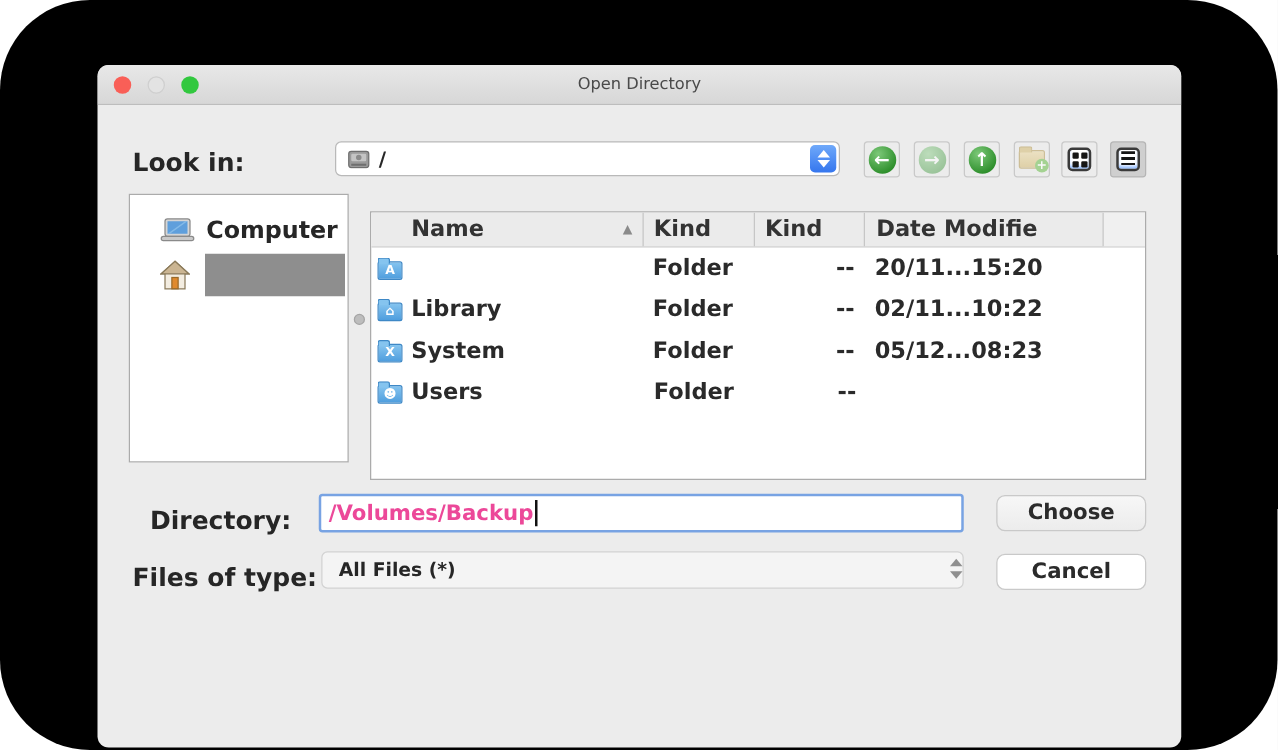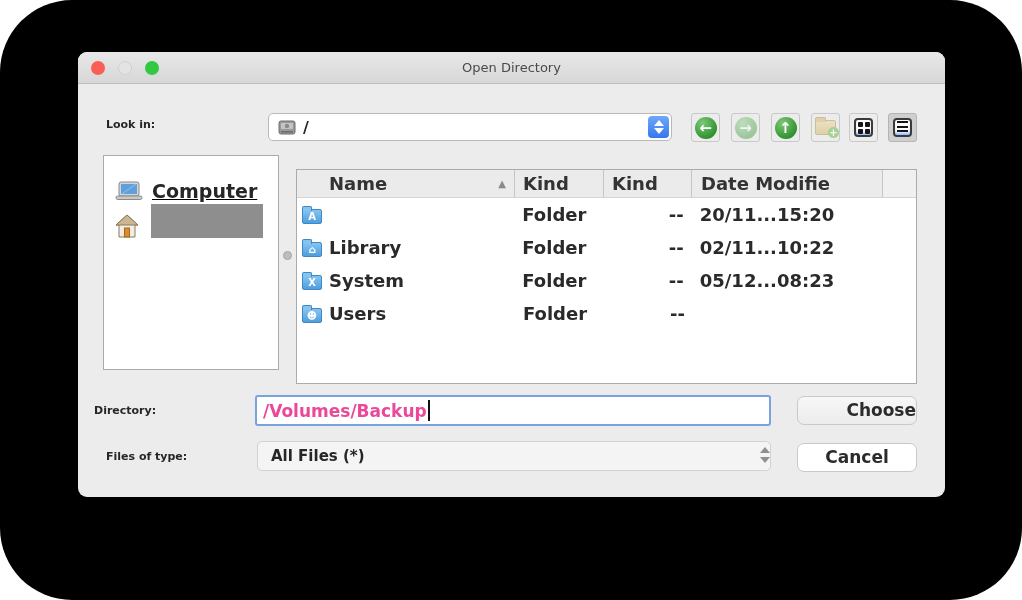--- a/index.html
+++ b/index.html
@@ -1,34 +1,34 @@
 <!DOCTYPE html>
 <html><head>
 <meta charset="utf-8">
 <style>
   * { box-sizing: border-box; margin: 0; padding: 0; }
   html, body { width: 1022px; height: 600px; background: #ffffff; overflow: hidden;
     font-family: "DejaVu Sans", "Liberation Sans", sans-serif; }
   .shadow-blob { position: absolute; inset: 0; background: #000; border-radius: 72px; }
 
-  .window { position: absolute; left: 78px; top: 52px; width: 867px; height: 445px;
+  .window { position: absolute; left: 78px; top: 52px; width: 867px; height: 546px;
     background: #ececec; border-radius: 9px; overflow: hidden;
     box-shadow: 0 0 0 1px rgba(0,0,0,.35); }
 
   
   .titlebar { position: absolute; left: 0; top: 0; right: 0; height: 32px;
     background: linear-gradient(#e8e8e8, #d7d7d7); border-bottom: 1px solid #bdbdbd; }
   .title { text-align: center; line-height: 32px; font-size: 13px; color: #4a4a4a; }
   .tl { position: absolute; top: 9px; width: 14px; height: 14px; border-radius: 50%; }
   .tl.red    { left: 13px;  background: #f95f57; }
   .tl.yellow { left: 40px;  background: #e3e3e3; border: 1px solid #cfcfcf; }
   .tl.green  { left: 67px;  background: #32c83f; }
 
   
-  .label { position: absolute; font-weight: bold; color: #262626; font-size: 11px; }
+  .label { position: absolute; font-weight: bold; color: #262626; font-size: 20px; }
   .lbl-lookin { left: 28px; top: 66px; }
   .combo { position: absolute; left: 190px; top: 61px; width: 404px; height: 28px;
     background: #fff; border: 1px solid #b9b9b9; border-radius: 5px;
     display: flex; align-items: center; padding-left: 9px; }
   .combo-val { font-weight: bold; font-size: 16px; color: #262626; margin-left: 7px; }
   .spinner { position: absolute; right: 2px; top: 2px; bottom: 2px; width: 21px;
     border-radius: 4px; background: linear-gradient(#6fa9fa, #3576ee); }
   .spinner::before, .spinner::after { content: ""; position: absolute; left: 50%;
     transform: translateX(-50%); border-left: 5px solid transparent; border-right: 5px solid transparent; }
   .spinner::before { top: 4px; border-bottom: 6px solid #fff; }
@@ -55,21 +55,21 @@
     display: flex; align-items: center; justify-content: center;
     box-shadow: inset 0 -3px 3px -1px rgba(110,165,255,.8); }
   .sq4 { display: grid; grid-template-columns: 5px 5px; grid-template-rows: 5px 5px; gap: 2px; }
   .sq4 div { background: #151515; border-radius: 1px; }
   .bars { width: 11px; height: 13px;
     background: repeating-linear-gradient(#151515 0 2px, transparent 2px 4.7px); }
 
   
   .sidebar { position: absolute; left: 25px; top: 103px; width: 176px; height: 215px;
     background: #fff; border: 1px solid #ababab; padding-top: 10px; }
-  .side-item { display: flex; align-items: flex-end; padding-left: 11px; height: 36px; text-decoration: underline; }
+  .side-item { display: flex; align-items: center; padding-left: 24px; height: 36px; }
   .side-label { font-weight: bold; font-size: 19px; color: #262626; margin-left: 9px; }
   .redacted { width: 112px; height: 34px; background: #8e8e8e; margin-left: 12px; }
 
   .splitter-dot { position: absolute; left: 205px; top: 199px; width: 9px; height: 9px;
     border-radius: 50%; background: #bdbdbd; border: 1px solid #a5a5a5; }
 
   
   .filetable { position: absolute; left: 218px; top: 103px; width: 621px; height: 215px;
     background: #fff; border: 1px solid #ababab; overflow: hidden; margin-top: 14px; }
   .thead { position: relative; display: flex; height: 28px; background: #ebebeb;
@@ -89,40 +89,40 @@
   .td-kind { width: 89px; padding-left: 9px; }
   .td-size { width: 88px; text-align: right; padding-right: 6px; }
   .td-date { width: 227px; padding-left: 10px; white-space: nowrap; }
   .folder { position: relative; width: 20px; height: 15px; margin-top: 3px; border-radius: 2px;
     background: linear-gradient(#85c4ef, #4f9ede); border: 1px solid #3e88c6;
     color: #fff; font-size: 10px; font-weight: bold; text-align: center; line-height: 14px; }
   .folder::before { content: ""; position: absolute; left: -1px; top: -4px; width: 8px; height: 4px;
     background: #85c4ef; border: 1px solid #3e88c6; border-bottom: none; border-radius: 2px 2px 0 0; }
 
   
-  .lbl-dir  { left: 16px; top: 352px; }
+  .lbl-dir  { left: 42px; top: 352px; }
   .lbl-type { left: 28px; top: 398px; }
   .dir-input { position: absolute; left: 177px; top: 343px; width: 516px; height: 31px;
     background: #fff; border: 2px solid #78a3e3; border-radius: 3px;
     display: flex; align-items: center; padding-left: 6px;
     font-weight: bold; font-size: 17px; color: #ec4899; }
   .caret { display: inline-block; width: 2px; height: 21px; background: #111; margin-left: 1px; }
   .type-select { position: absolute; left: 179px; top: 389px; width: 514px; height: 30px;
     background: #f4f4f4; border: 1px solid #d2d2d2; border-radius: 5px;
     display: flex; align-items: center; padding-left: 13px;
     font-weight: bold; font-size: 15px; color: #262626; }
   .type-chevrons { position: absolute; right: 10px; top: 4px; }
   .type-chevrons::before, .type-chevrons::after { content: ""; position: absolute; left: 0;
     border-left: 5px solid transparent; border-right: 5px solid transparent; }
   .type-chevrons::before { top: 1px; border-bottom: 6px solid #8f8f8f; }
   .type-chevrons::after  { top: 11px; border-top: 6px solid #8f8f8f; }
   .btn { position: absolute; left: 719px; width: 120px; height: 29px; border-radius: 7px;
     border: 1px solid #c9c9c9; font-weight: bold; font-size: 17px; color: #2b2b2b;
     text-align: center; line-height: 27px; }
-  .btn-choose { top: 344px; background: linear-gradient(#f7f7f7, #ececec); text-align: right; }
+  .btn-choose { top: 344px; background: linear-gradient(#f7f7f7, #ececec); }
   .btn-cancel { top: 391px; background: #fff; }
 </style>
 </head>
 <body>
 
 <div class="shadow-blob"></div>
 
 <div class="window">
 
   <div class="titlebar">

